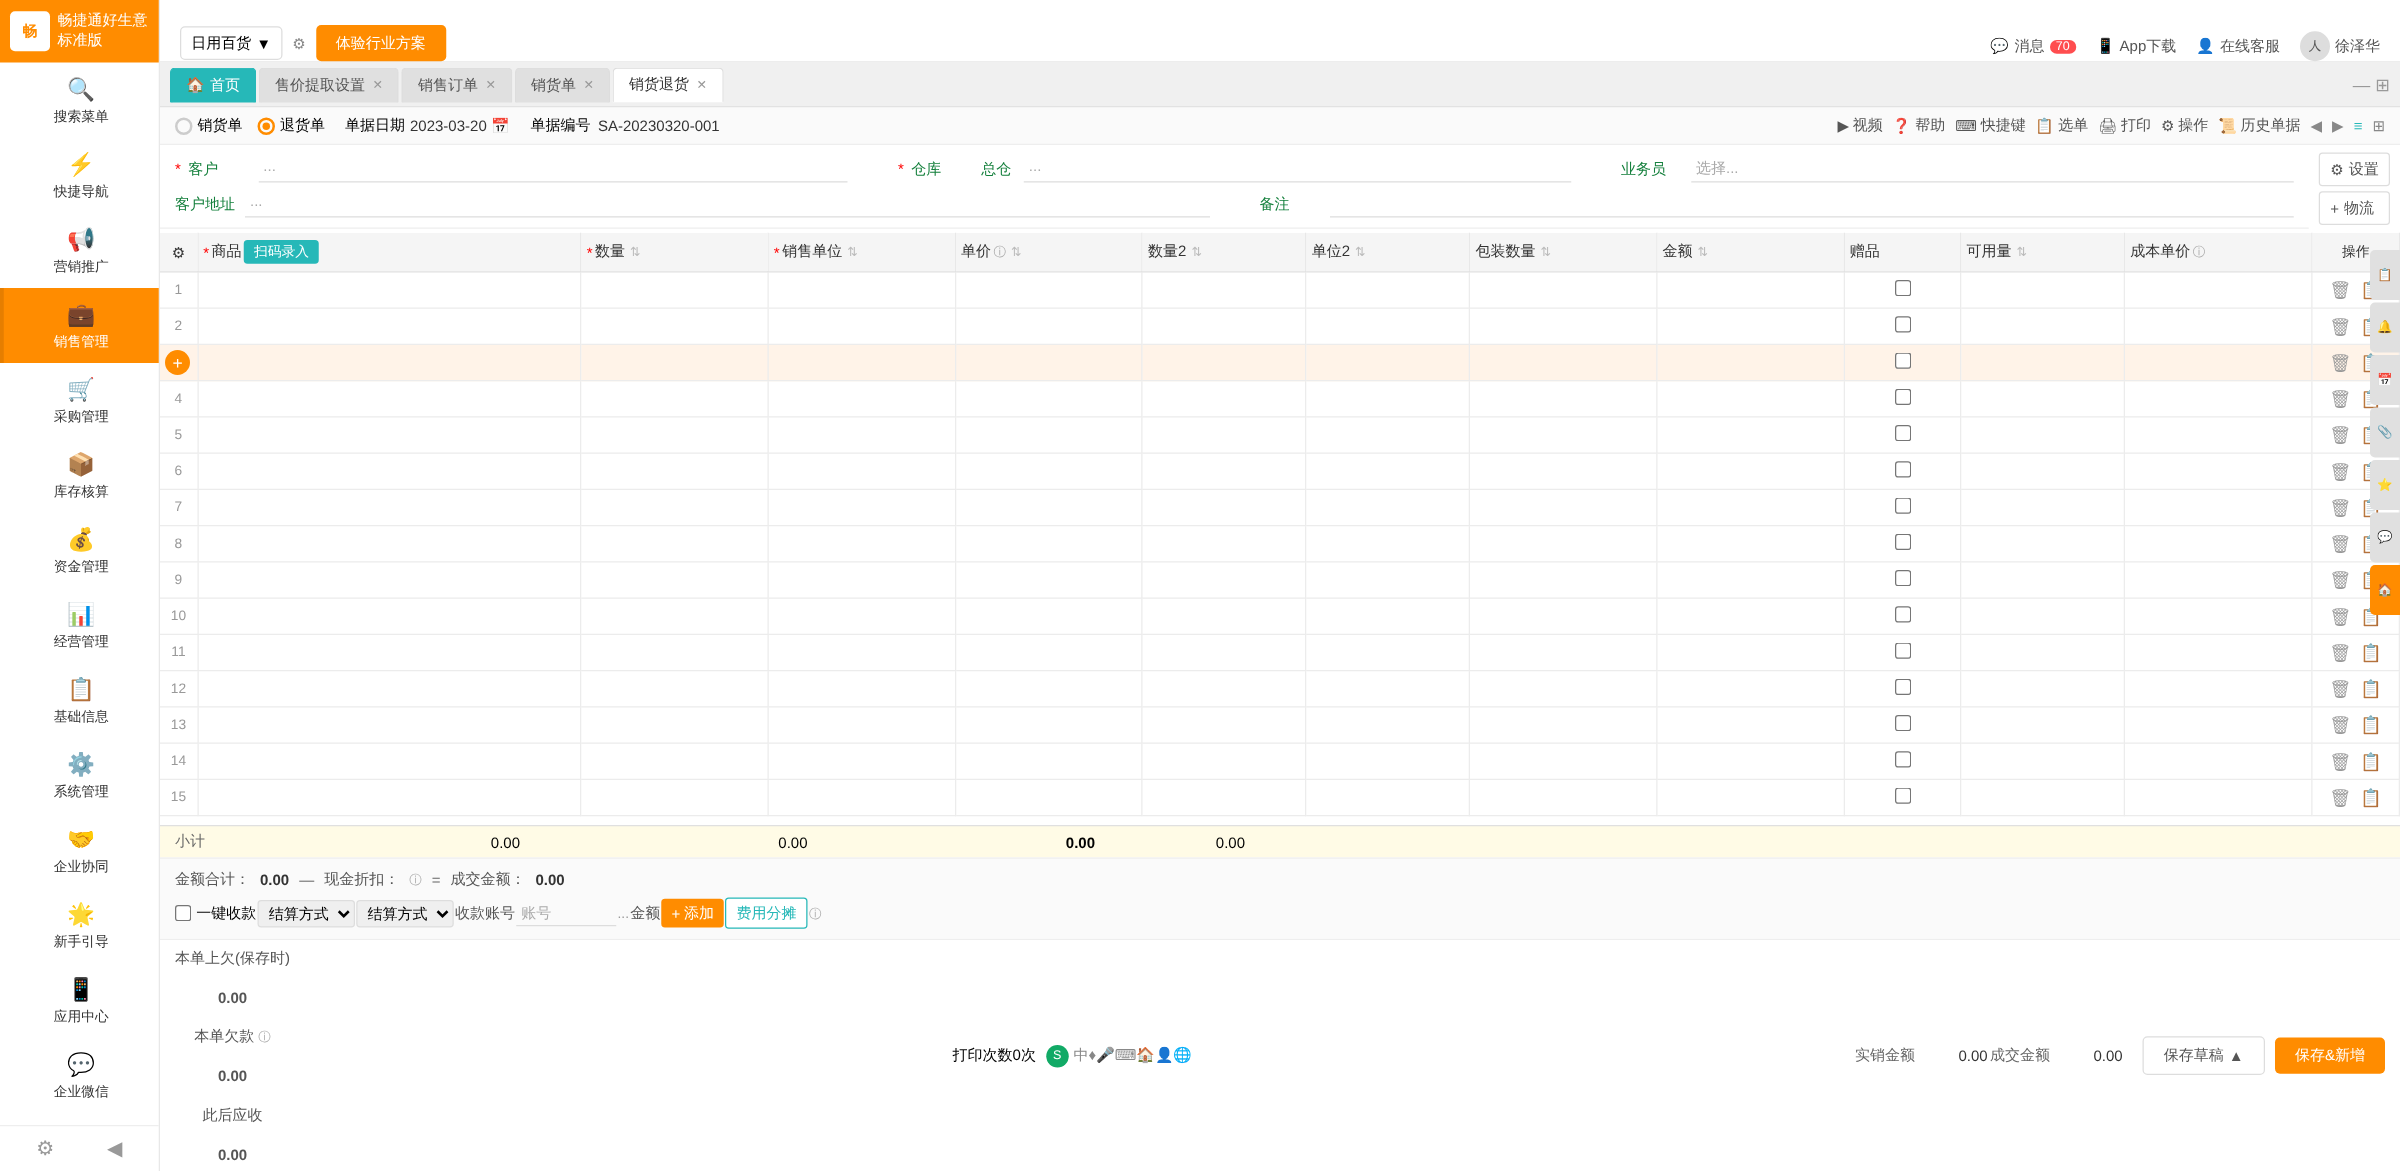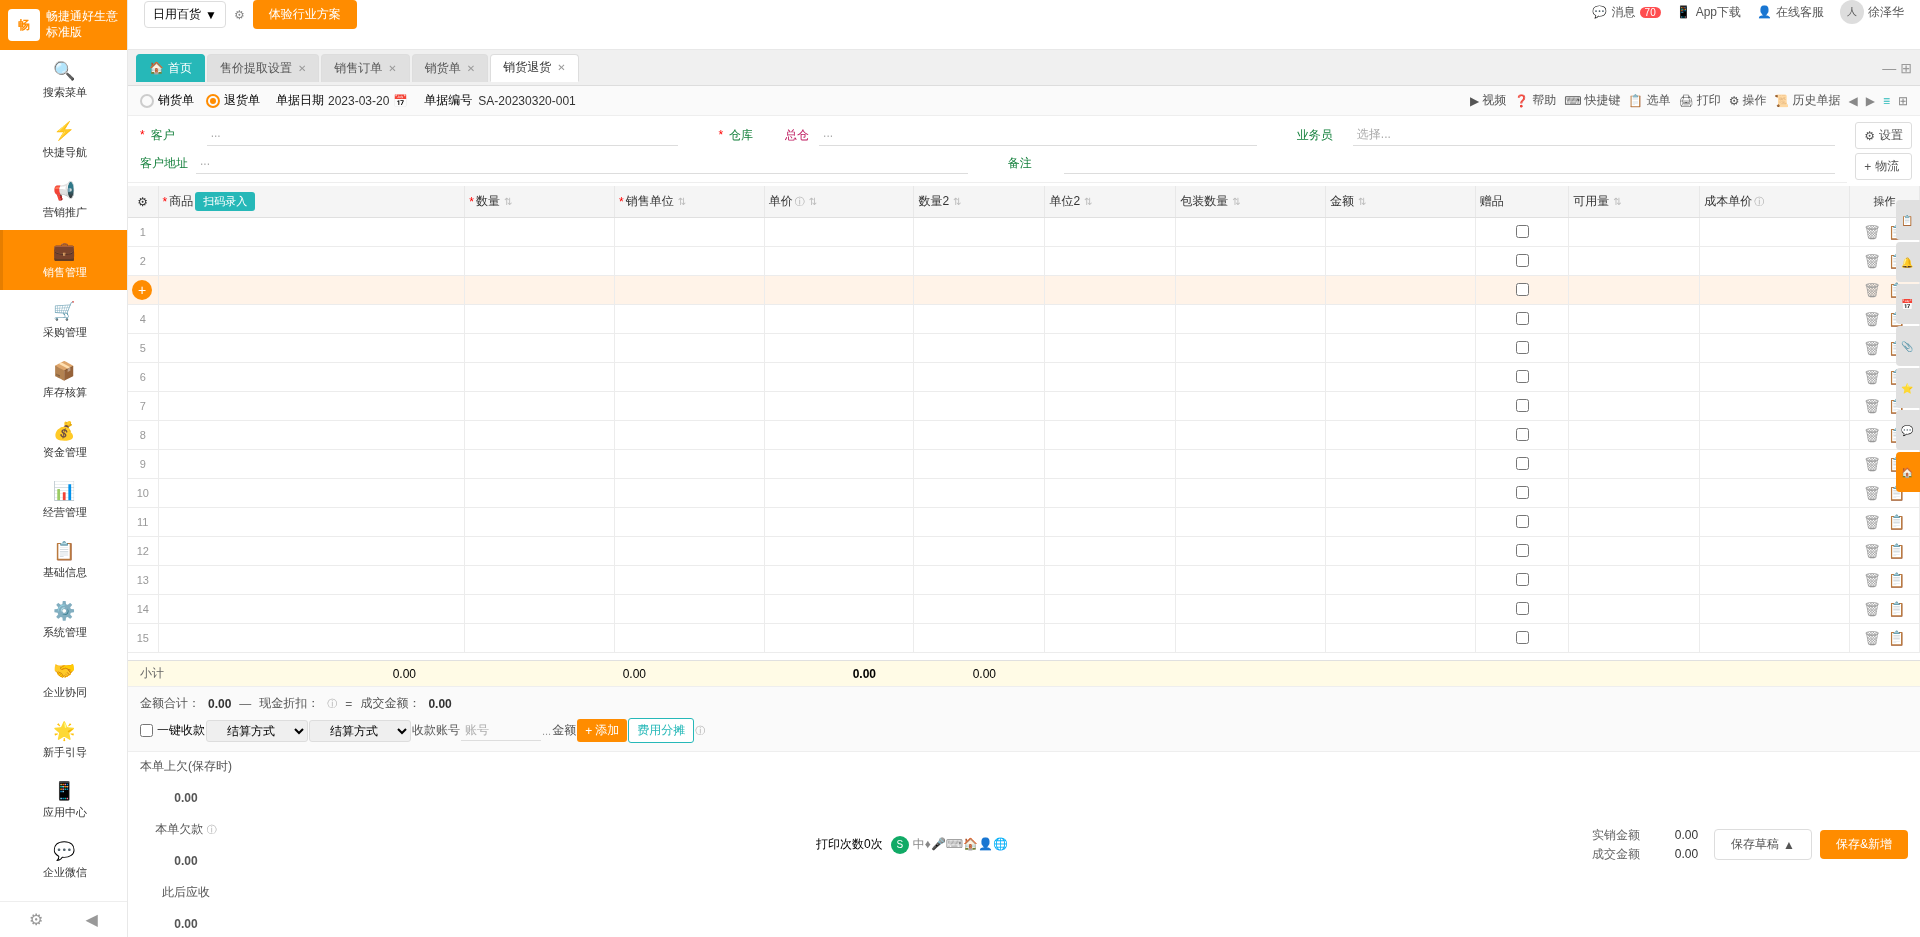--- a/index.html
+++ b/index.html
@@ -18,21 +18,21 @@
     .sidebar-item-icon { font-size: 18px; color: #666; }
     .sidebar-item-label { font-size: 11px; color: #333; text-align: center; }
     .sidebar-item.active .sidebar-item-label { color: #fff; }
     .sidebar-bottom { display: flex; align-items: center; justify-content: space-around; padding: 8px; border-top: 1px solid #eee; }
     .sidebar-bottom-icon { color: #999; font-size: 16px; cursor: pointer; }
 
     
     .main { flex: 1; display: flex; flex-direction: column; overflow: hidden; }
 
     
-    .topbar { height: 50px; background: #fff; display: flex; align-items: flex-start; justify-content: space-between; padding: 0 16px; border-bottom: 1px solid #e8e8e8; flex-shrink: 0; }
+    .topbar { height: 50px; background: #fff; display: flex; align-items: flex-end; justify-content: space-between; padding: 0 16px; border-bottom: 1px solid #e8e8e8; flex-shrink: 0; }
     .topbar-left { display: flex; align-items: center; gap: 8px; }
     .topbar-select { display: flex; align-items: center; gap: 4px; border: 1px solid #ddd; border-radius: 4px; padding: 4px 8px; cursor: pointer; }
     .topbar-btn-primary { background: #ff8c00; color: #fff; border: none; border-radius: 4px; padding: 6px 16px; cursor: pointer; font-size: 12px; }
     .topbar-right { display: flex; align-items: center; gap: 16px; }
     .topbar-right-item { display: flex; align-items: center; gap: 4px; color: #555; cursor: pointer; font-size: 12px; }
     .badge { background: #ff4d4f; color: #fff; border-radius: 10px; padding: 0 5px; font-size: 10px; min-width: 16px; text-align: center; }
     .avatar { width: 24px; height: 24px; background: #ddd; border-radius: 50%; display: flex; align-items: center; justify-content: center; font-size: 10px; }
 
     
     .tabbar { height: 36px; background: #f0f0f0; display: flex; align-items: center; padding: 0 8px; border-bottom: 1px solid #ddd; flex-shrink: 0; gap: 2px; }
@@ -87,33 +87,33 @@
 
     
     .footer { border-top: 1px solid #eee; padding: 8px 12px; flex-shrink: 0; background: #fafafa; }
     .footer-row1 { display: flex; align-items: center; gap: 8px; margin-bottom: 6px; }
     .footer-minus { color: #666; }
     .footer-equals { color: #666; }
     .footer-label { color: #555; }
     .footer-value { color: #333; font-weight: bold; }
     .footer-row2 { display: flex; align-items: center; gap: 1px; }
     .footer-checkbox { display: flex; align-items: center; gap: 4px; }
-    .footer-select { border: 1px solid #ddd; border-radius: 3px; padding: 2px 16px; }
+    .footer-select { border: 1px solid #ddd; border-radius: 3px; padding: 2px 4px; }
     .footer-input-dots { color: #aaa; border-bottom: 1px solid #ddd; padding: 1px 4px; min-width: 80px; display: inline-block; }
     .footer-add-btn { background: #ff8c00; color: #fff; border: none; border-radius: 3px; padding: 3px 8px; cursor: pointer; display: flex; align-items: center; gap: 3px; }
     .fee-split-btn { background: #fff; border: 1px solid #26b8b8; color: #26b8b8; border-radius: 3px; padding: 3px 8px; cursor: pointer; }
 
     
     .bottombar { display: flex; align-items: center; justify-content: space-between; padding: 6px 12px; border-top: 1px solid #eee; flex-shrink: 0; background: #fff; }
     .bottombar-left { display: flex; align-items: center; gap: 16px; color: #555; flex-direction: column; }
     .bottombar-center { display: flex; align-items: center; gap: 8px; }
     .bottombar-right { display: flex; align-items: center; gap: 8px; }
     .save-draft-btn { background: #fff; border: 1px solid #ddd; border-radius: 4px; padding: 6px 16px; cursor: pointer; color: #555; display: flex; align-items: center; gap: 4px; justify-content: space-between; }
     .save-new-btn { background: #ff8c00; color: #fff; border: none; border-radius: 4px; padding: 6px 16px; cursor: pointer; display: flex; align-items: center; gap: 4px; font-size: 12px; }
-    .amount-summary { display: flex; flex-direction: column; align-items: flex-end; gap: 2px; margin-right: 8px; }
+    .amount-summary { display: flex; flex-direction: row; align-items: flex-end; gap: 2px; margin-right: 8px; }
     .amount-row { display: flex; gap: 8px; align-items: center; }
     .amount-label { color: #666; }
     .amount-value { color: #333; min-width: 50px; text-align: right; }
     .th-content { display: flex; align-items: center; gap: 2px; }
 
     .info-icon { color: #aaa; font-size: 10px; cursor: pointer; }
     .tab-window-controls { display: flex; align-items: center; gap: 4px; margin-left: auto; padding-left: 8px; }
     .win-ctrl { color: #999; font-size: 14px; cursor: pointer; }
   </style>
 </head>
@@ -323,21 +323,21 @@
             <div class="form-field">
               <span class="required-star">*</span>
               <span class="form-label">客户</span>
               <div class="form-input">
                 <span class="form-input-dots">...</span>
               </div>
             </div>
             <div class="form-field" style="margin-left:24px;">
               <span class="required-star">*</span>
               <span class="form-label">仓库</span>
-              <span style="color:#be185d; margin-right:4px;">总仓</span>
+              <span style="color:#15803d; margin-right:4px;">总仓</span>
               <div class="form-input">
                 <span class="form-input-dots">...</span>
               </div>
             </div>
             <div class="form-field" style="margin-left:24px;">
               <span class="form-label">业务员</span>
               <div class="form-input">
                 <span class="form-input-dots">选择...</span>
               </div>
             </div>

